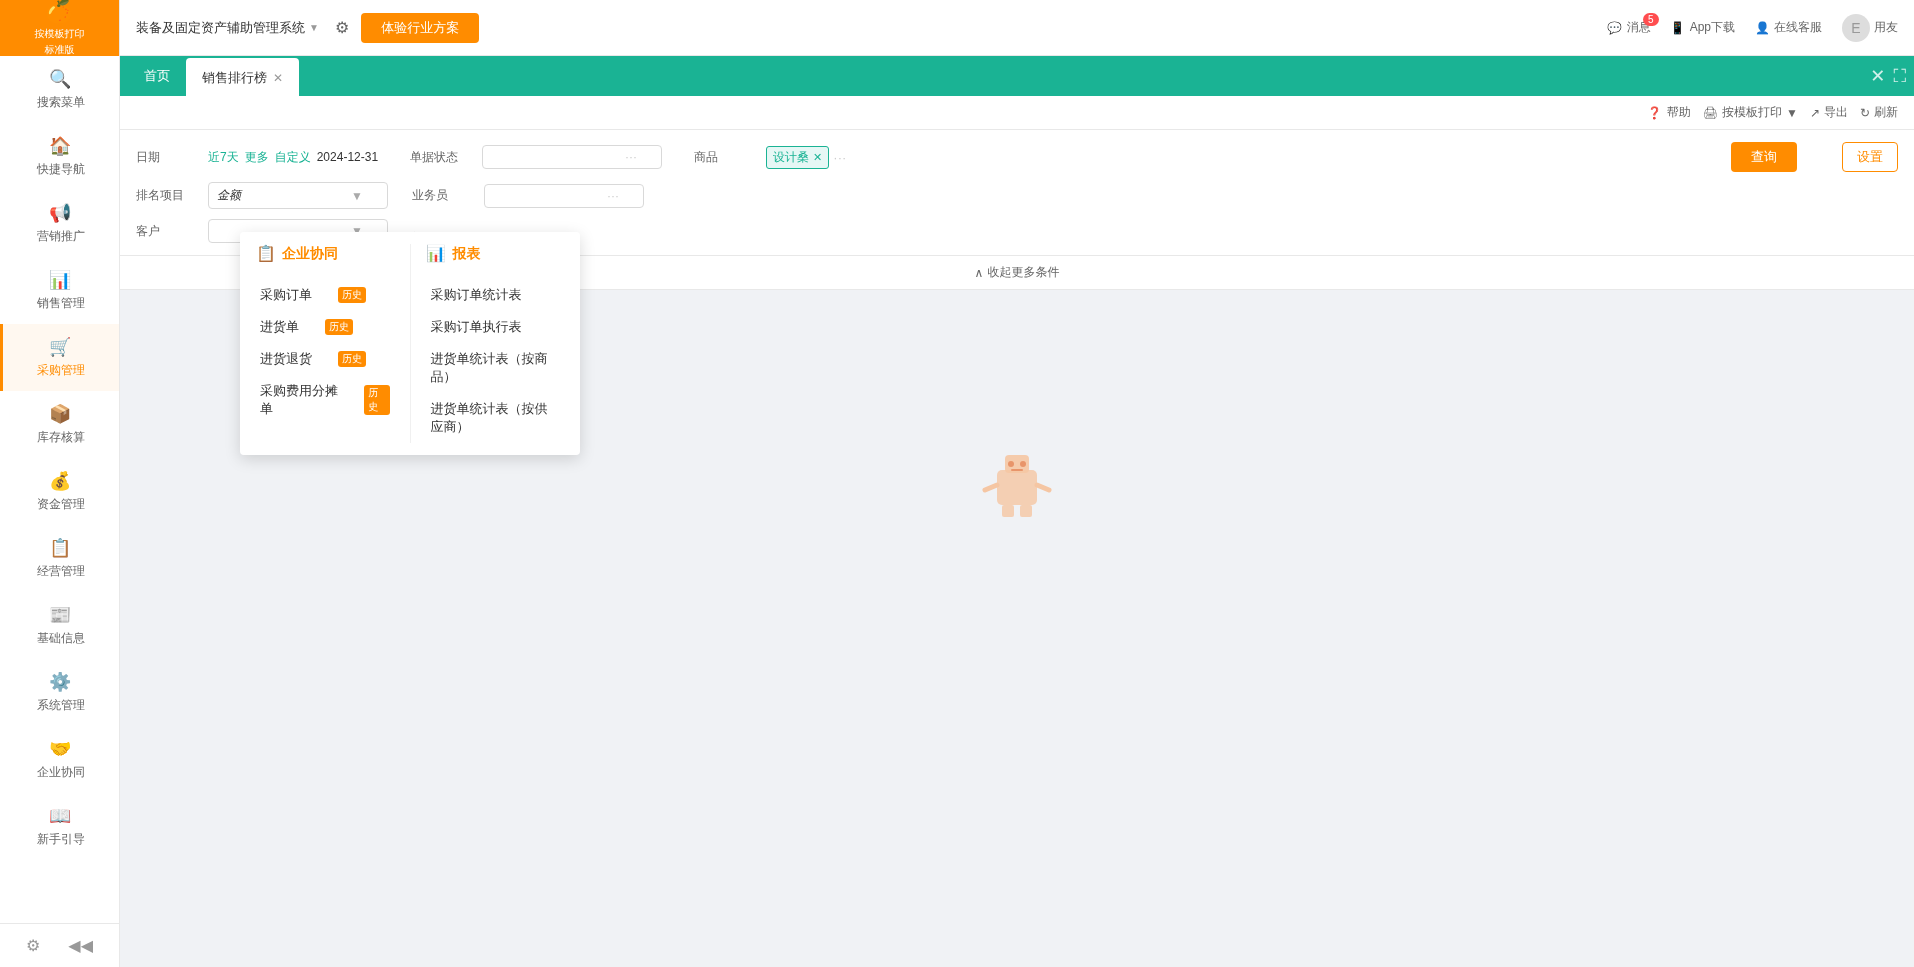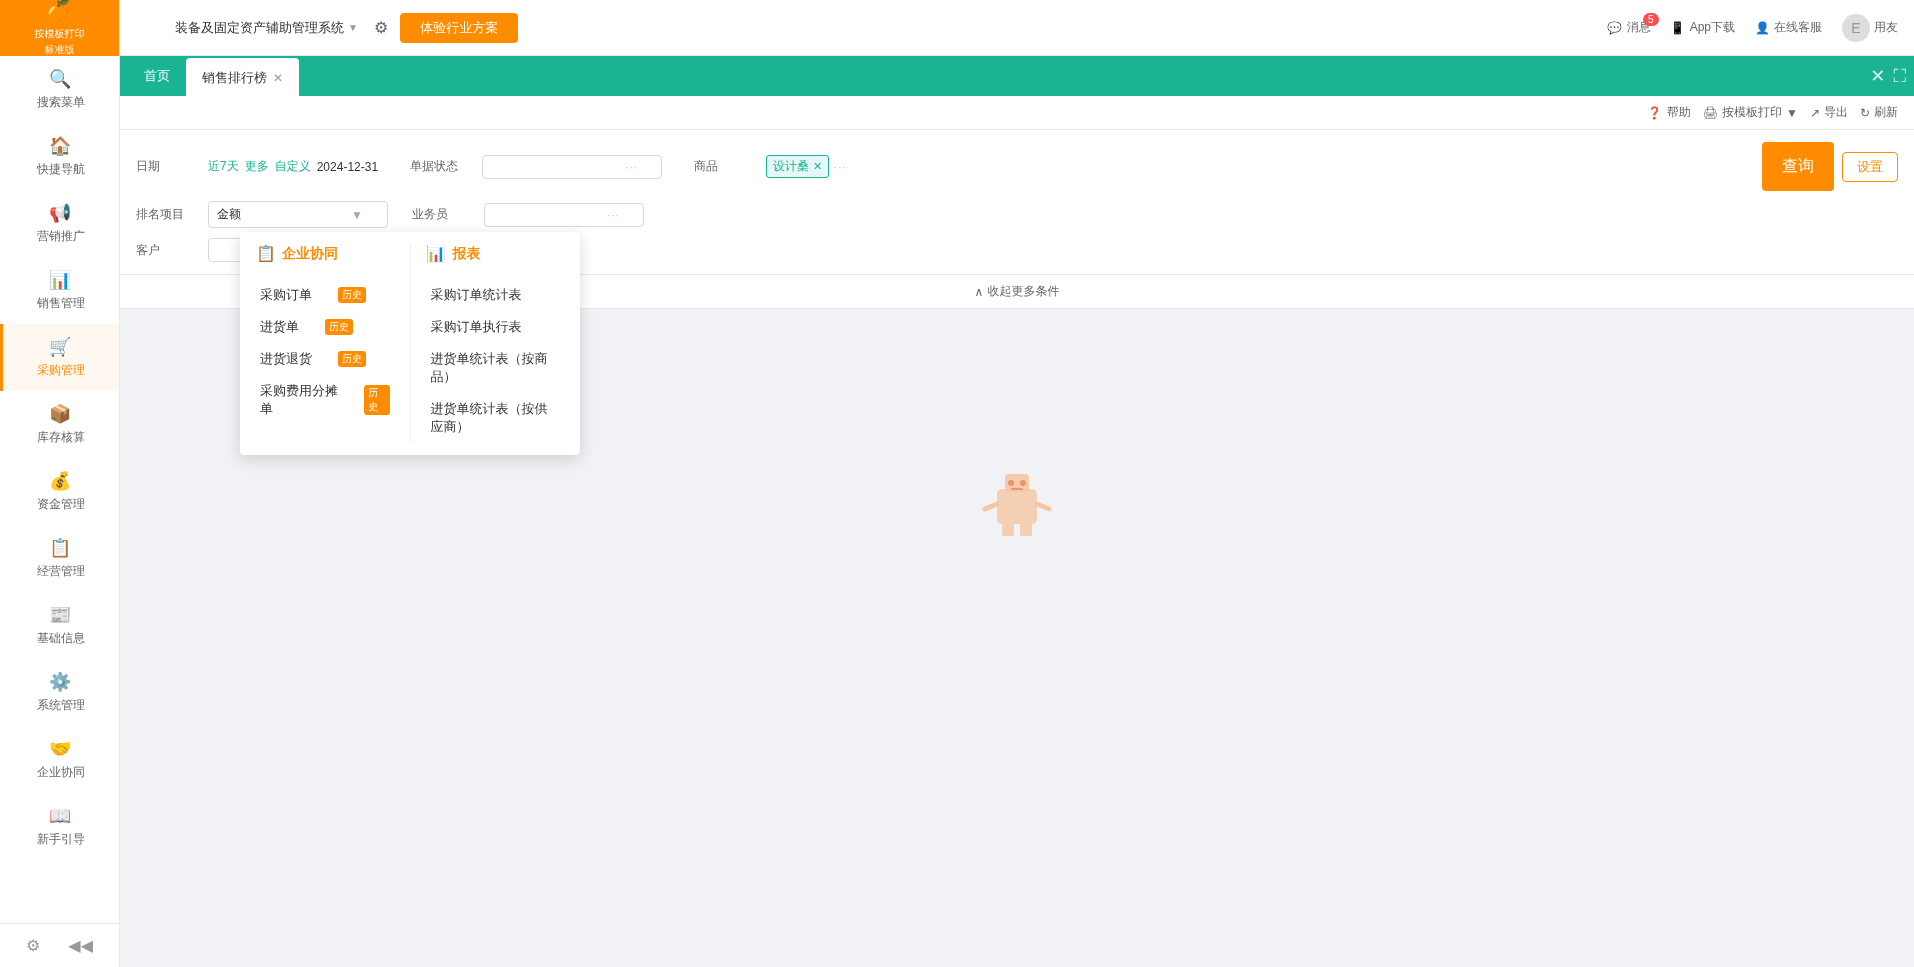--- a/index.html
+++ b/index.html
@@ -79,21 +79,20 @@
       align-items: center;
       padding: 0 16px;
       gap: 12px;
     }
     .topbar-dropdown {
       display: inline-flex;
       align-items: center;
       gap: 4px;
       cursor: pointer;
       color: #333;
-      margin-left: 39px;
     }
     .topbar-dropdown .arrow { font-size: 10px; color: #999; }
     .topbar-gear { color: #666; font-size: 16px; cursor: pointer; margin-left: 8px; }
     .topbar-industry-btn {
       background: #ff8c00;
       color: #fff;
       border: none;
       padding: 6px 20px;
       border-radius: 4px;
       cursor: pointer;
@@ -237,33 +236,34 @@
     .filter-actions {
       display: flex;
       align-items: center;
       gap: 8px;
       margin-left: auto;
     }
     .btn-query {
       background: #ff8c00;
       color: #fff;
       border: none;
-      padding: 14px 20px;
+      padding: 6px 20px;
       border-radius: 4px;
       cursor: pointer;
-      font-size: 16px;
+      font-size: 13px;
     }
     .btn-setting {
       background: #fff;
       color: #ff8c00;
       border: 1px solid #ff8c00;
       padding: 5px 14px;
       border-radius: 4px;
       cursor: pointer;
       font-size: 13px;
+      margin-left: 37px;
     }
     .toolbar-right {
       display: flex;
       align-items: center;
       gap: 12px;
       margin-left: auto;
       font-size: 12px;
       color: #666;
     }
     .toolbar-btn {
@@ -533,21 +533,21 @@
         </div>
 
         <div class="filter-actions">
           <button class="btn-query">查询</button>
           <button class="btn-setting">设置</button>
         </div>
       </div>
 
       <div class="filter-row">
         <span class="filter-label">排名项目</span>
-        <div class="filter-select" style="min-width:180px;">
+        <div class="filter-select" style="min-width:180px;font-style:italic;">
           <span>金额</span>
           <span style="color:#aaa; margin-left:auto;">▼</span>
         </div>
 
         <span style="margin-left:12px;" class="filter-label">业务员</span>
         <div class="filter-select" style="min-width:160px;">
           <span></span>
           <span style="color:#ccc; margin-left:auto;">···</span>
         </div>
       </div>

